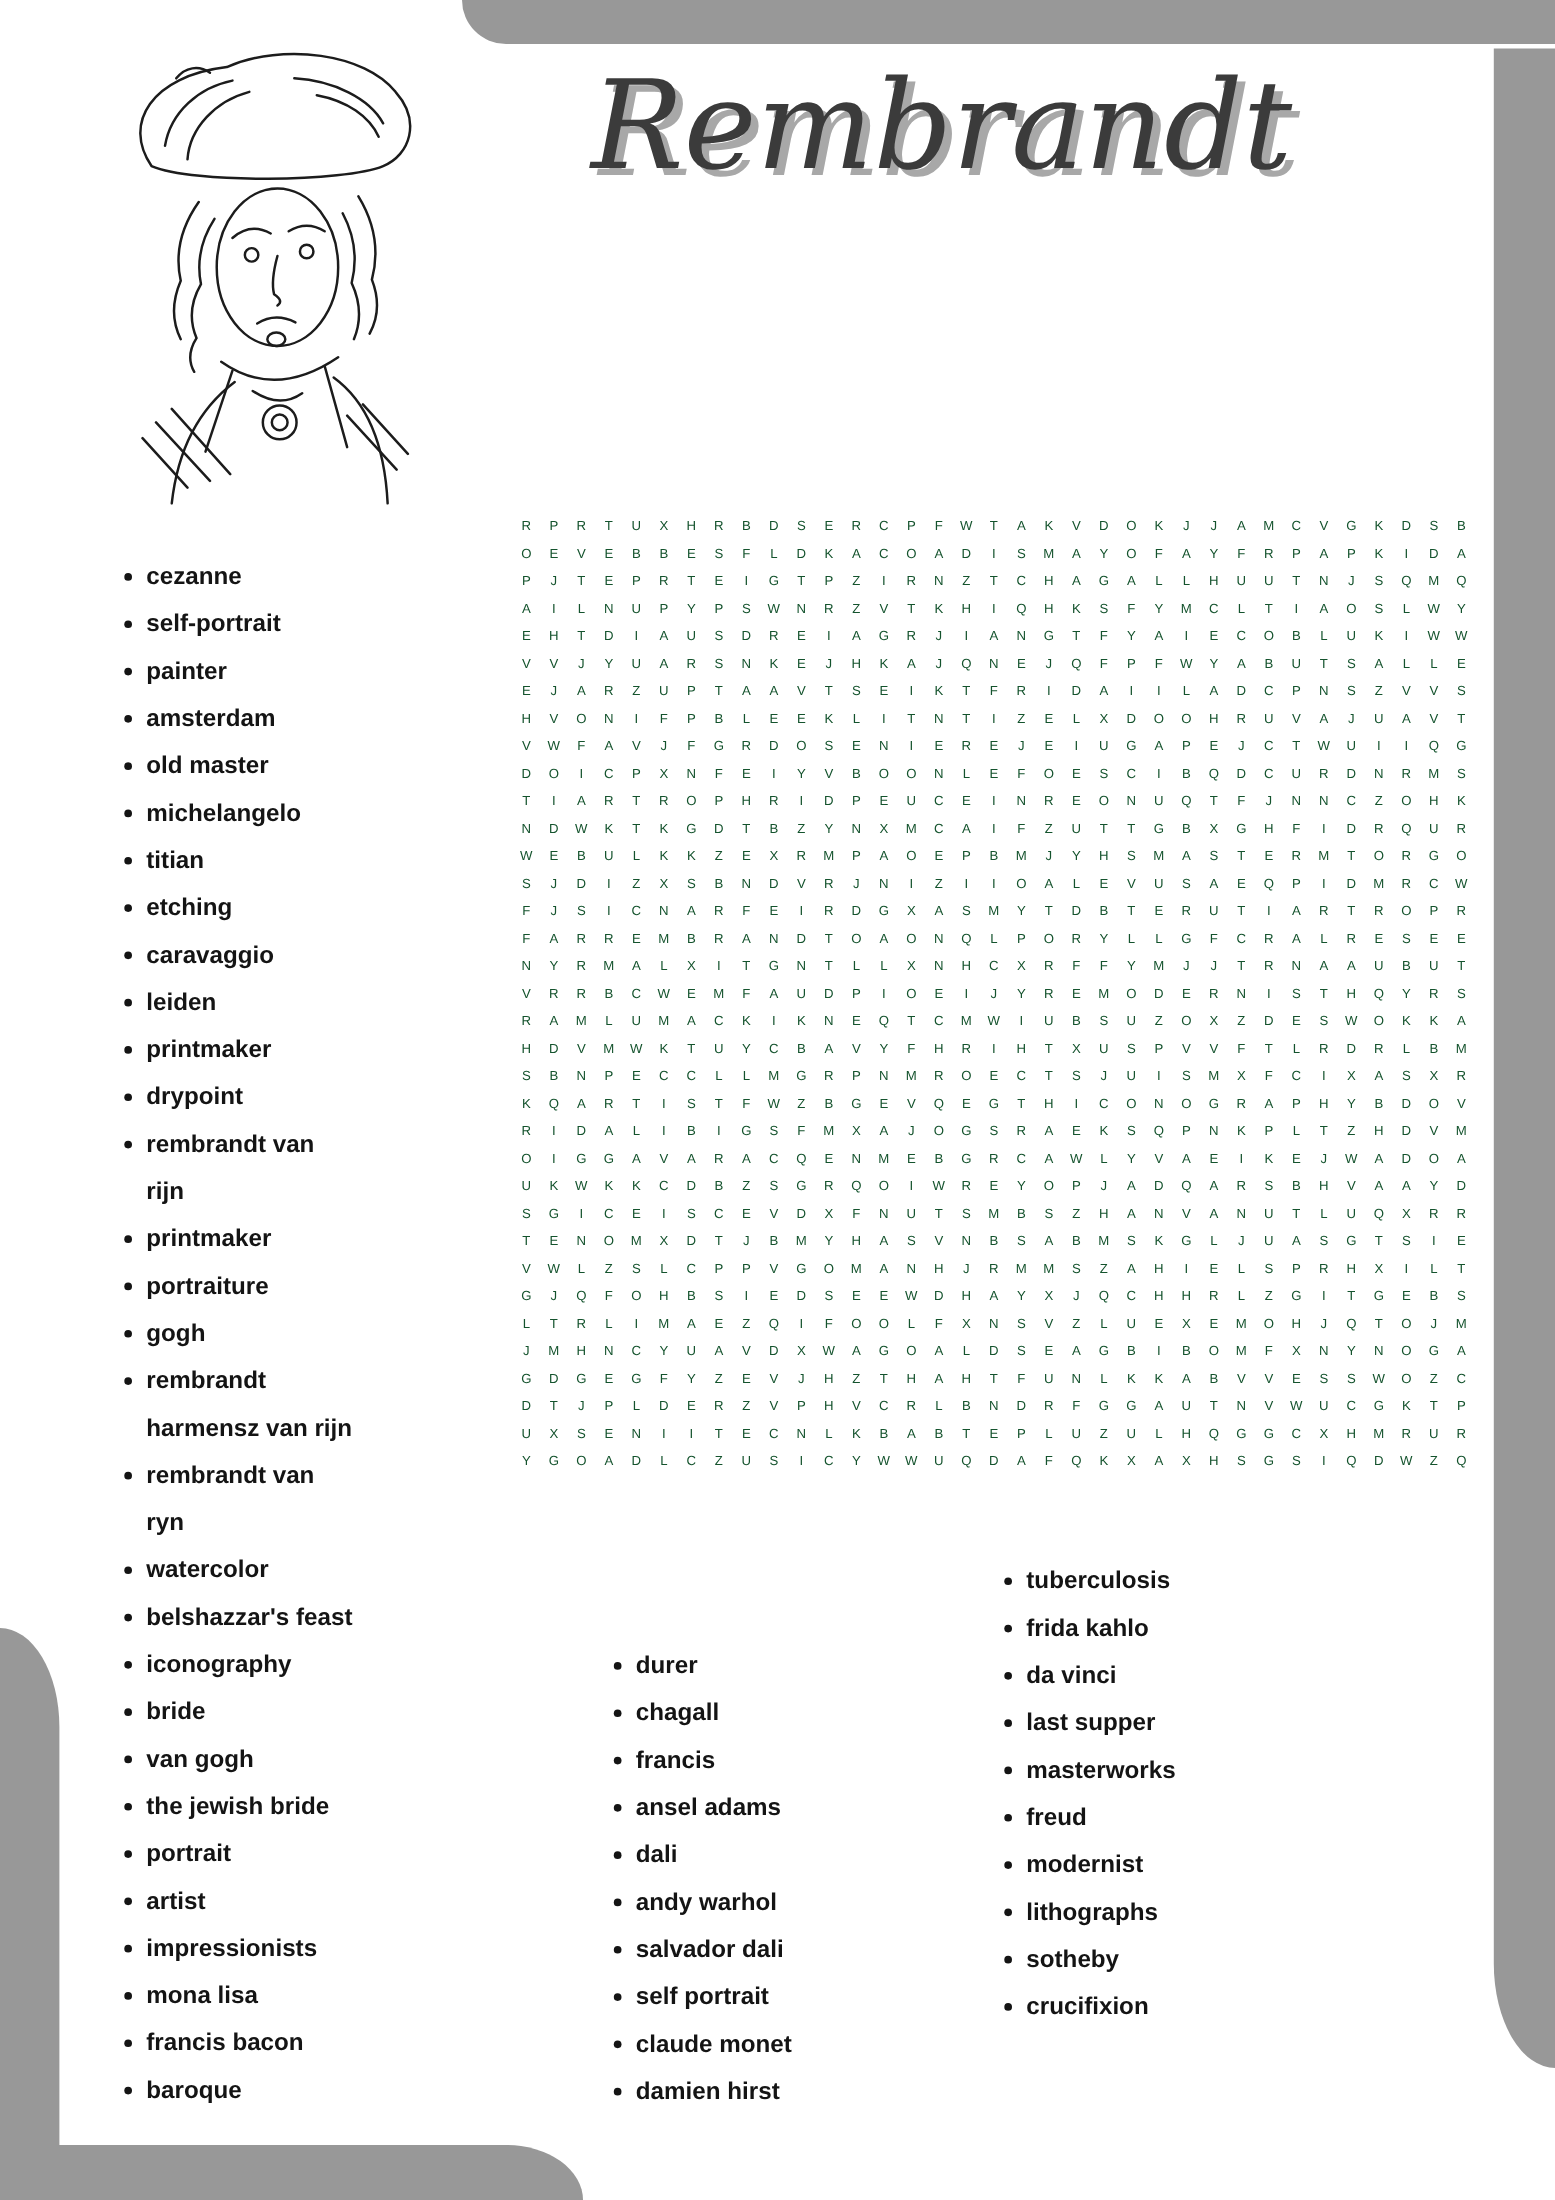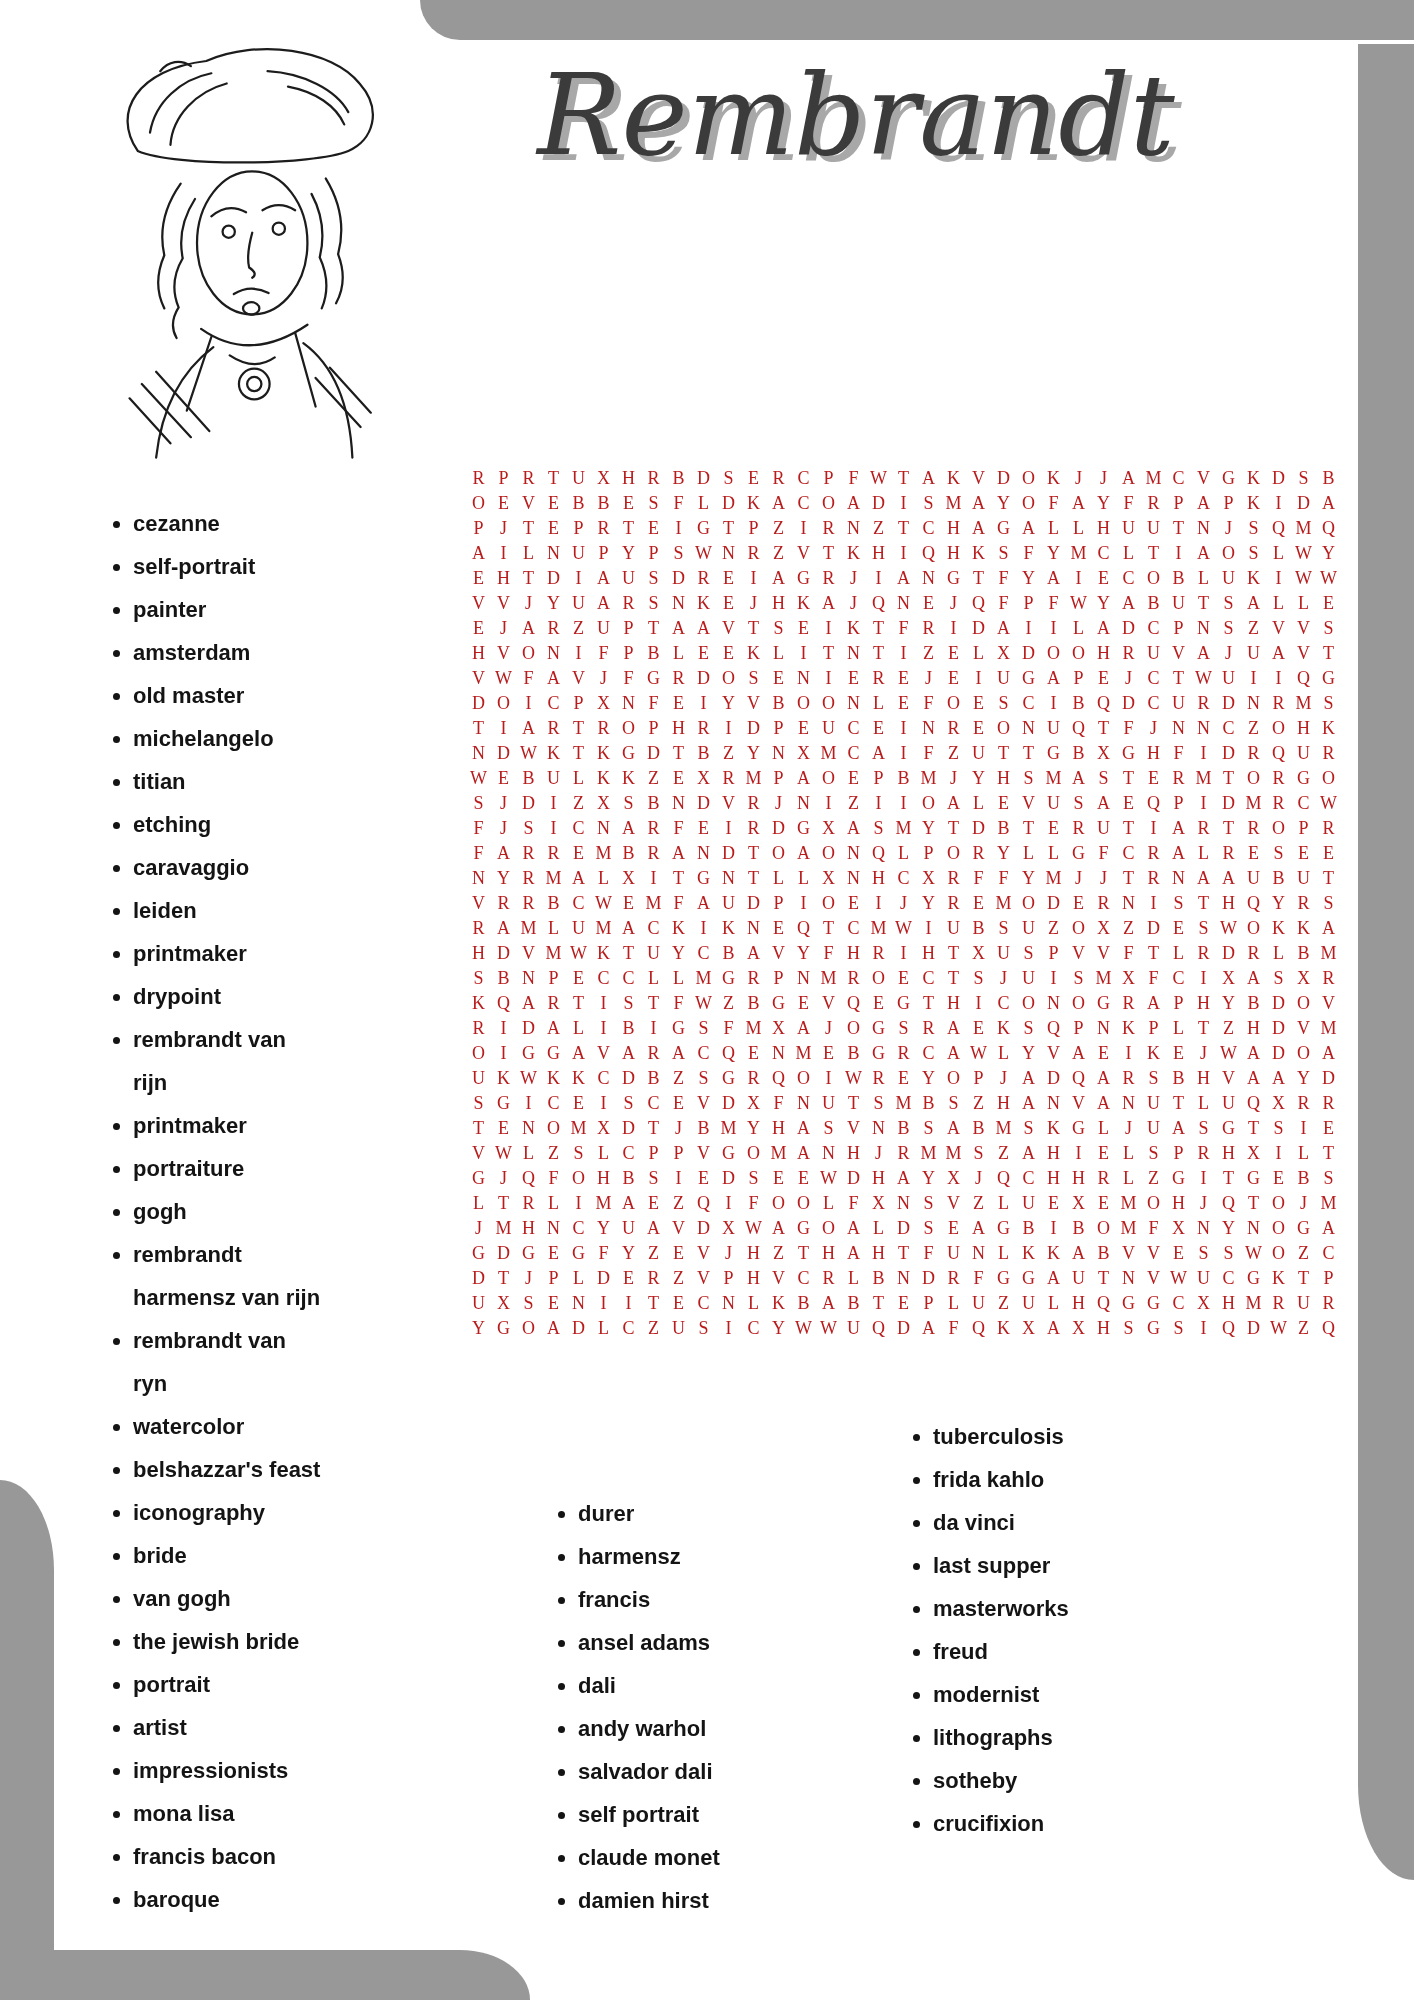--- a/index.html
+++ b/index.html
@@ -24,21 +24,21 @@
   .title-line2 { font-size:96px;  line-height:1.2; margin-top:14px; text-shadow:7px 6px 0 #a8a8a8; white-space:nowrap; }
 
   
   .portrait { position:absolute; left:58px; top:30px; width:368px; height:430px; }
   .portrait svg { width:100%; height:100%; }
   .portrait path, .portrait ellipse, .portrait circle, .portrait line
     { fill:none; stroke:#1c1c1c; stroke-width:2.2; stroke-linecap:round; }
 
   
   .grid { position:absolute; left:466px; top:466px;
-          font-family:Liberation Serif, serif; font-size:18px; color:#b91c1c; }
+          font-family:Liberation Sans, sans-serif; font-size:12px; color:#14532d; }
   .grid-row { height:25px; white-space:nowrap; }
   .cell { display:inline-block; width:25px; height:25px; line-height:25px; text-align:center; }
 
   
   ul.words { position:absolute; margin:0; padding:0 0 0 48px; list-style:disc;
              font-weight:700; font-size:22px; line-height:43px; color:#141414; }
   ul.words li { white-space:pre-line; }
   .words-left   { left:85px;  top:502px;  width:310px; }
   .words-middle { left:530px; top:1492px; width:330px; }
   .words-right  { left:885px; top:1415px; width:330px; }
@@ -165,21 +165,21 @@
       <li>the jewish bride</li>
       <li>portrait</li>
       <li>artist</li>
       <li>impressionists</li>
       <li>mona lisa</li>
       <li>francis bacon</li>
       <li>baroque</li>
     </ul>
   <ul class="words words-middle">
       <li>durer</li>
-      <li>harmensz</li>
+      <li>chagall</li>
       <li>francis</li>
       <li>ansel adams</li>
       <li>dali</li>
       <li>andy warhol</li>
       <li>salvador dali</li>
       <li>self portrait</li>
       <li>claude monet</li>
       <li>damien hirst</li>
     </ul>
   <ul class="words words-right">

